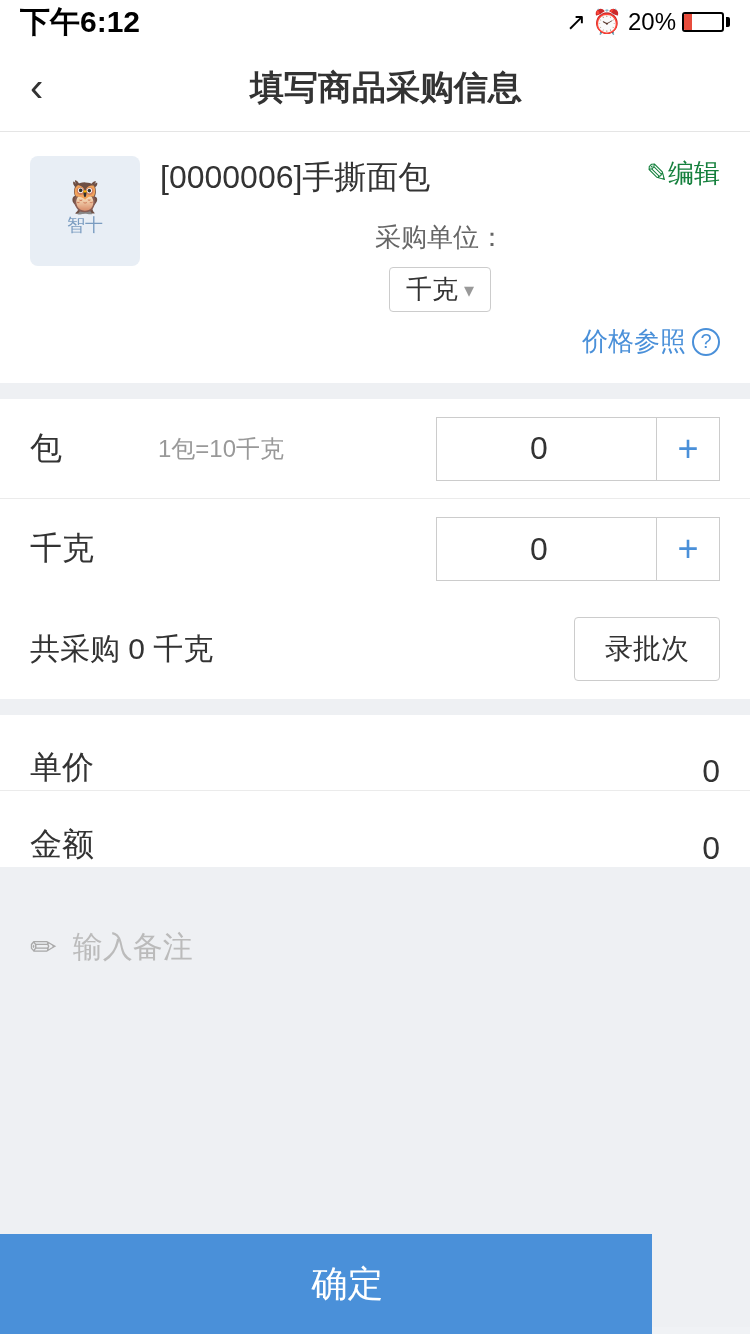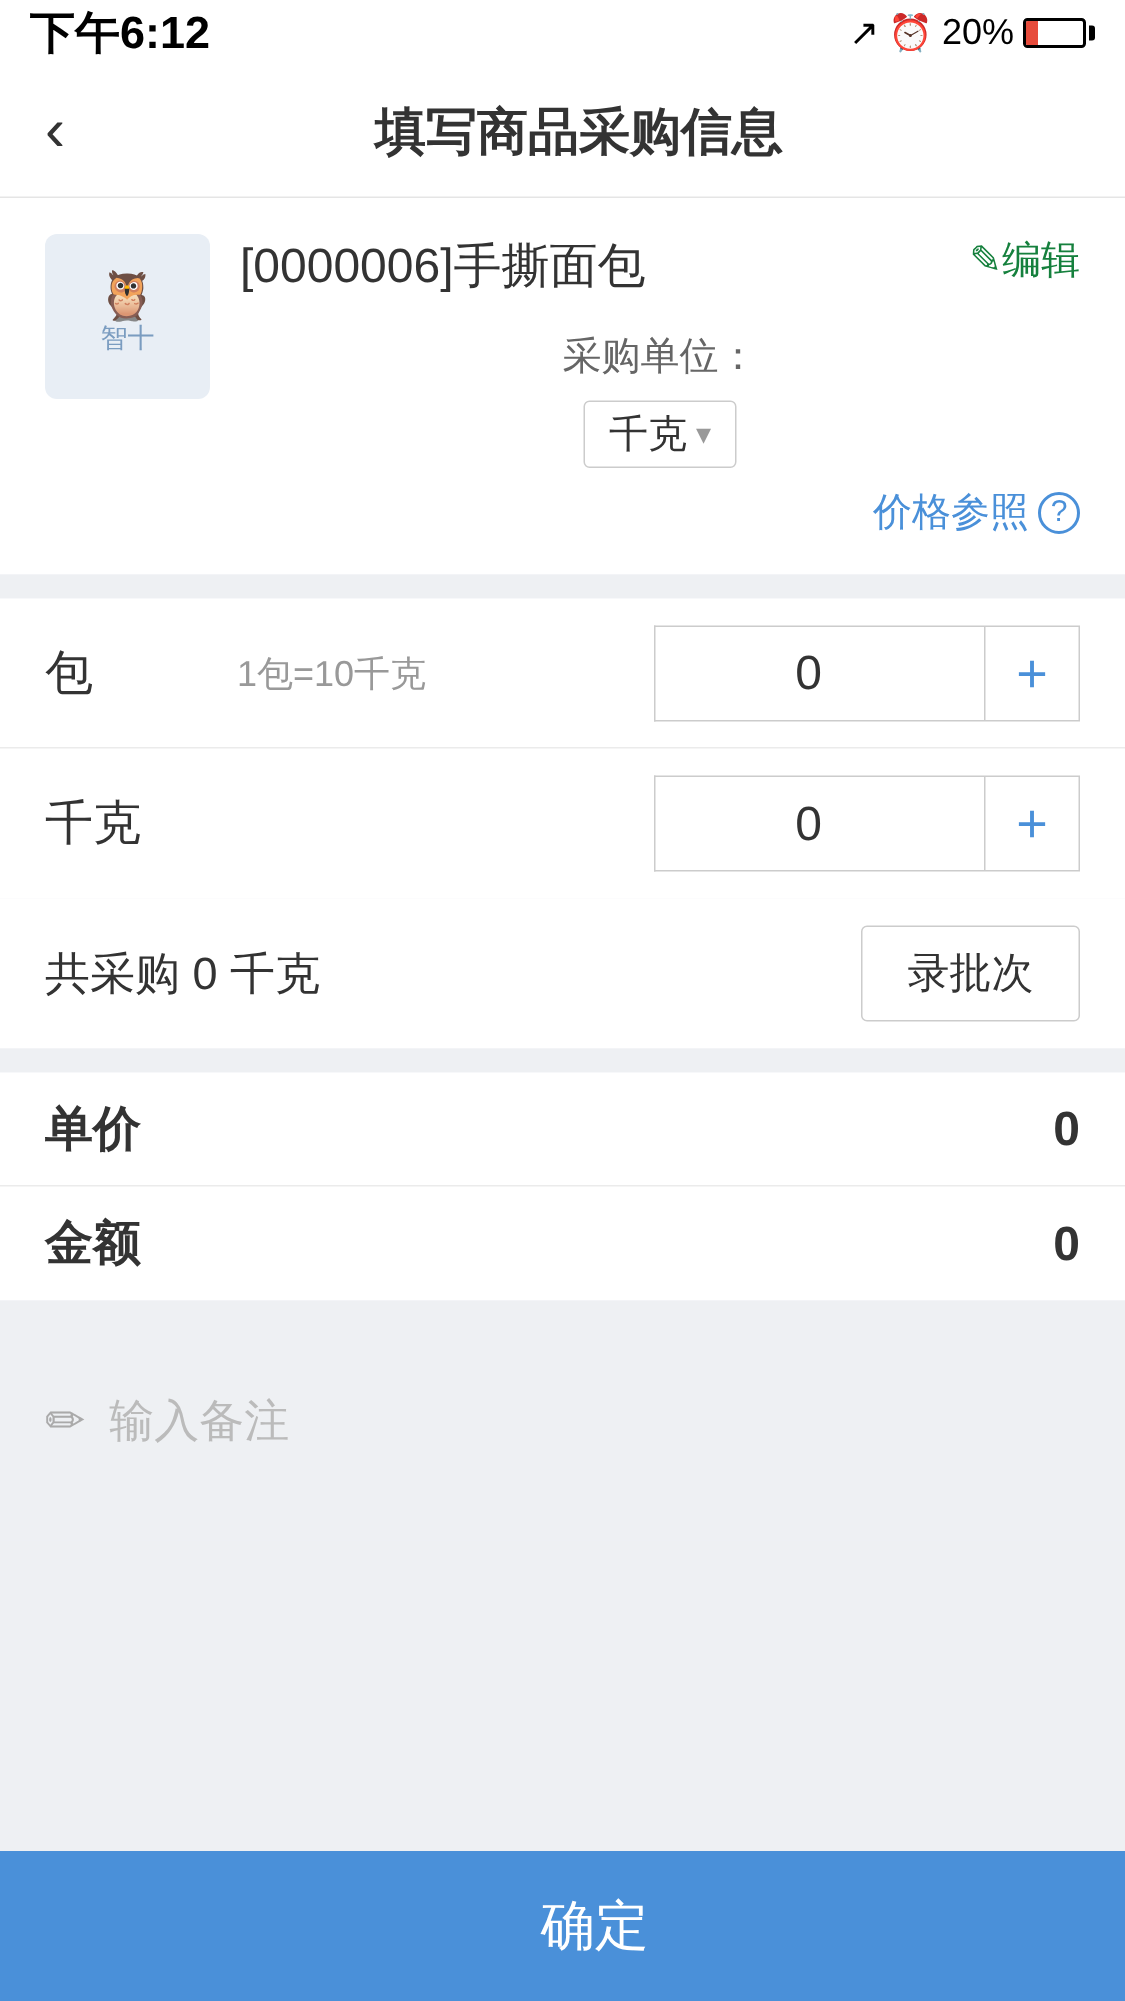--- a/index.html
+++ b/index.html
@@ -260,26 +260,25 @@
       cursor: pointer;
     }
 
     
     .price-section {
       background: #fff;
       margin-top: 0;
     }
     .price-row {
       display: flex;
-      align-items: center;
+      align-items: flex-end;
       justify-content: space-between;
       padding: 0 30px;
       height: 76px;
       border-bottom: 1px solid #ebebeb;
-      font-weight: bold;
     }
     .price-row:last-child {
       border-bottom: none;
     }
     .price-label {
       font-size: 32px;
       color: #333;
     }
     .price-value {
       font-size: 32px;
@@ -310,21 +309,21 @@
       flex: 1;
       background: #eef0f3;
       min-height: 300px;
     }
 
     
     .confirm-btn {
       position: fixed;
       bottom: 0;
       left: 0;
-      width: 750px;
+      width: 652px;
       height: 100px;
       background: #4a90d9;
       color: #fff;
       font-size: 36px;
       font-weight: 500;
       border: none;
       cursor: pointer;
       display: flex;
       align-items: center;
       justify-content: center;

